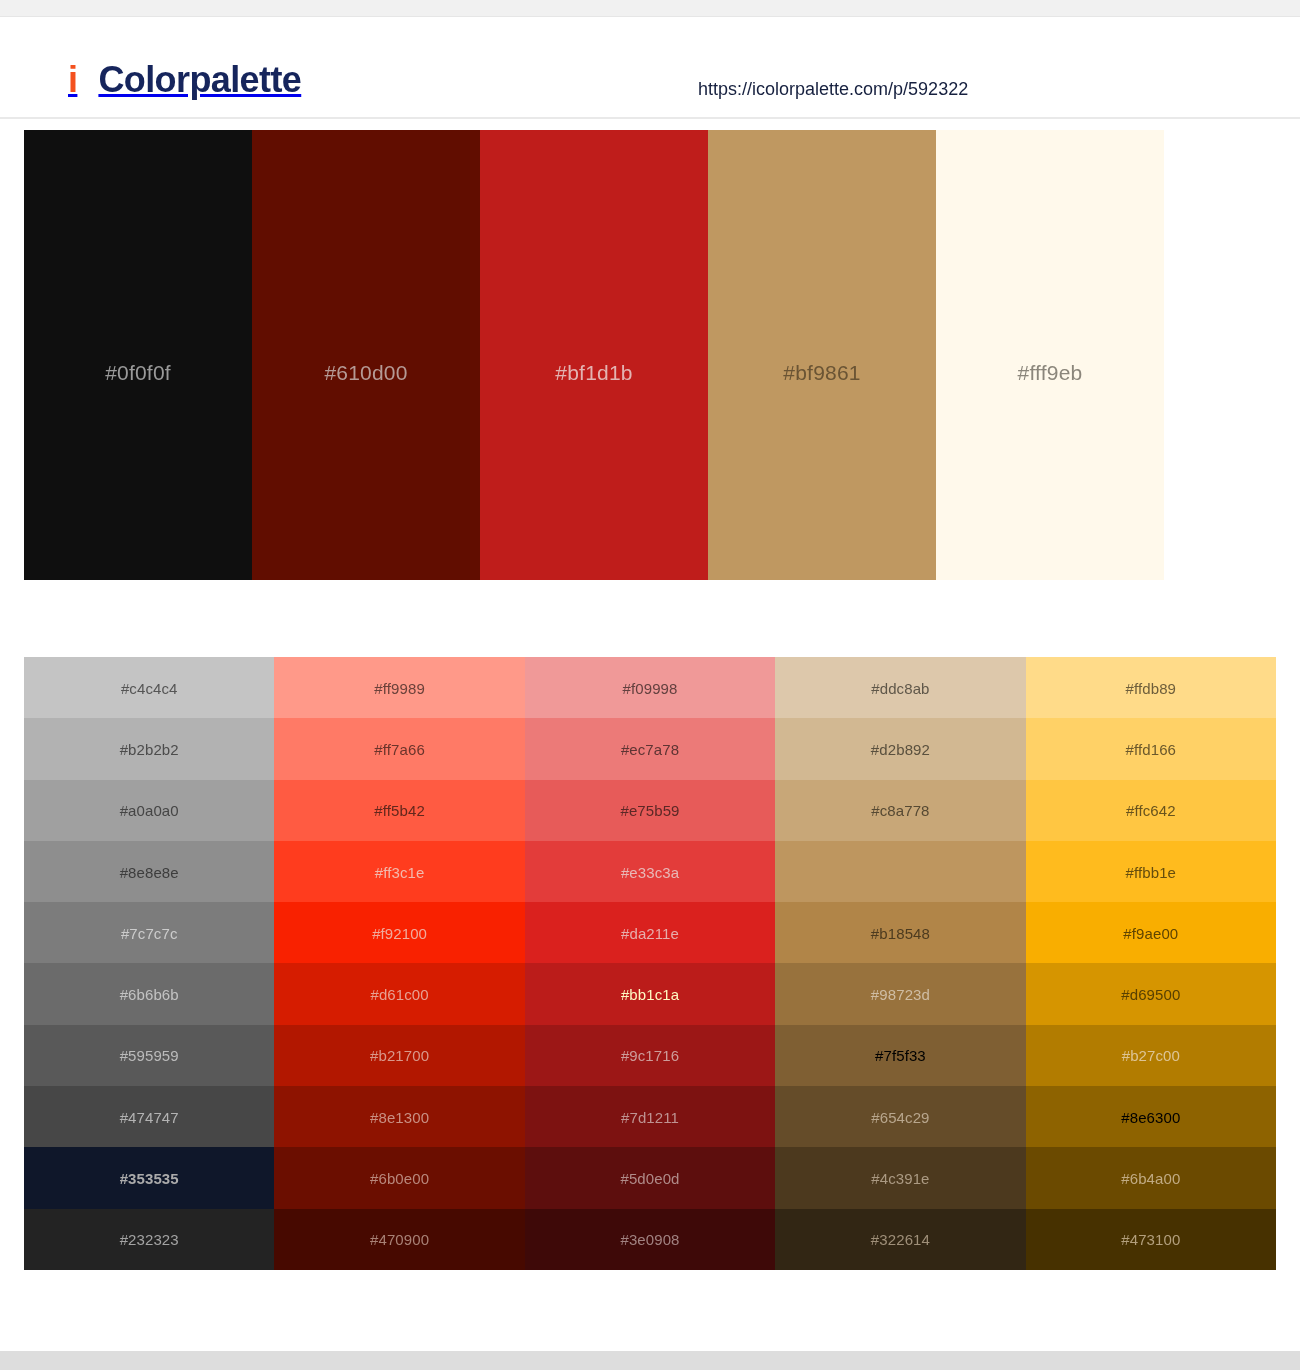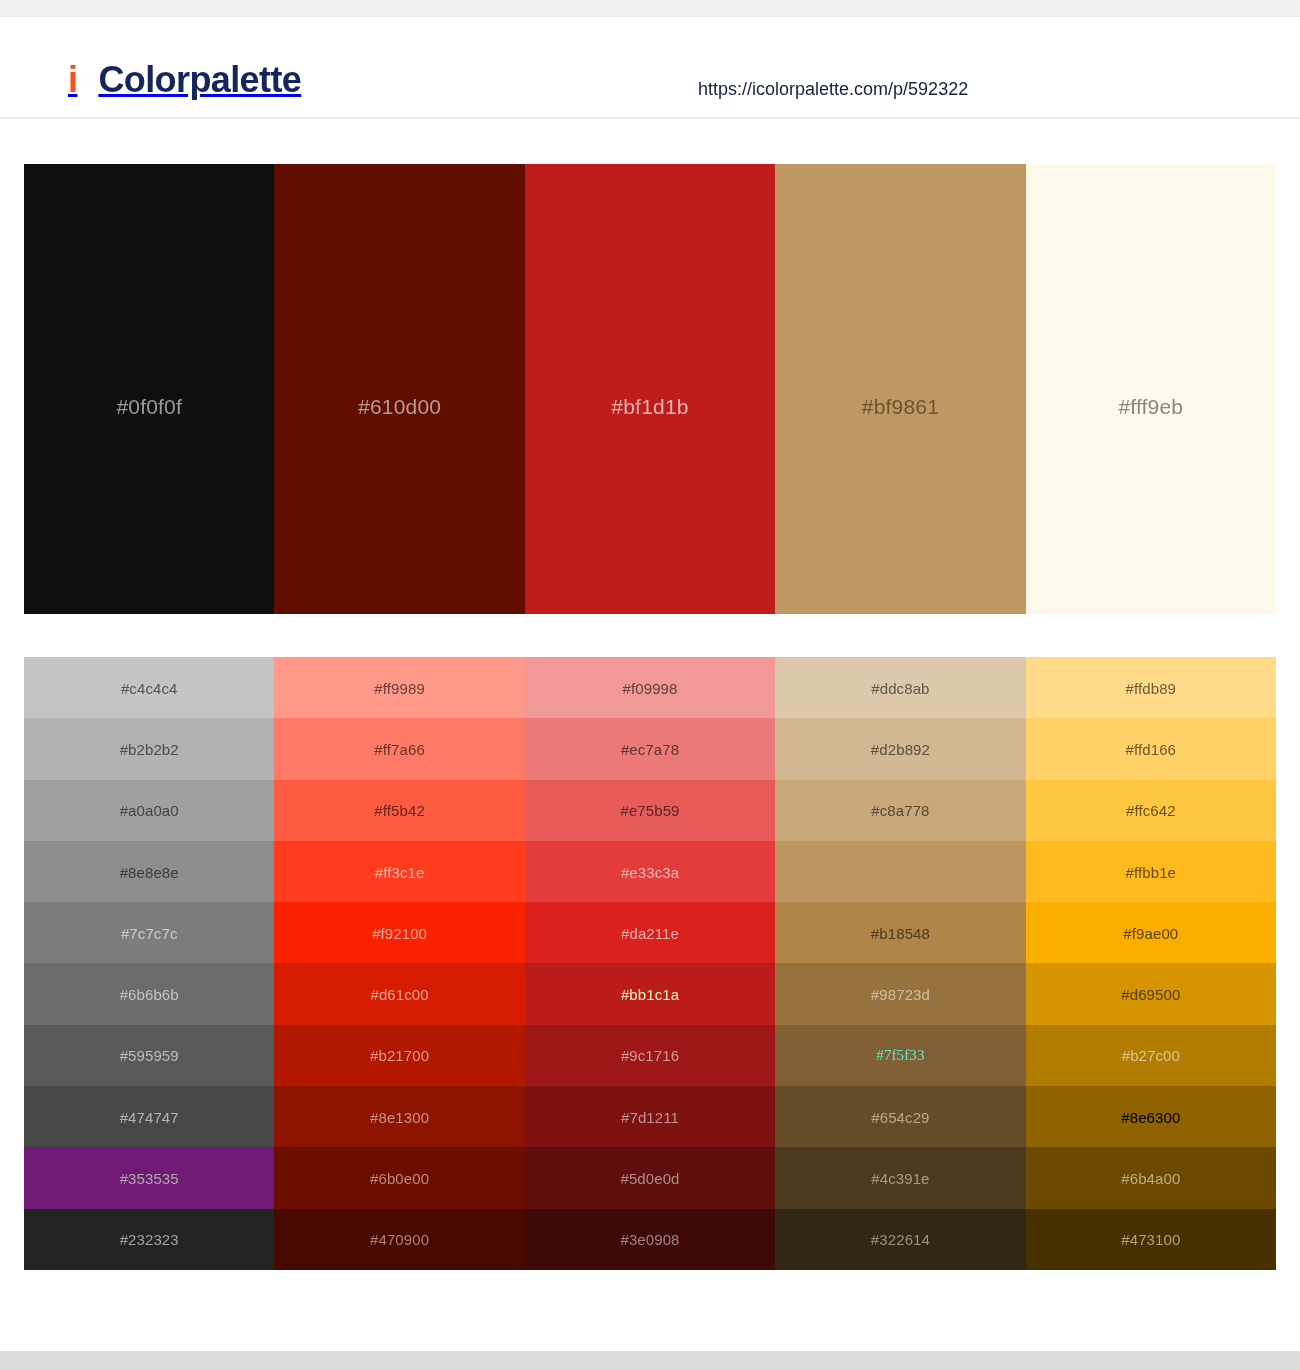--- a/index.html
+++ b/index.html
@@ -59,22 +59,22 @@
     font-size: 18px;
     color: #16203f;
     white-space: nowrap;
     line-height: 1;
   }
 
   
   .main-palette {
     position: absolute;
     left: 24px;
-    top: 164px;
-    width: 1252px;
+    top: 130px;
+    width: 1140px;
     height: 450px;
     display: flex;
   }
   .main-swatch {
     flex: 1 1 0;
     position: relative;
   }
   .main-swatch .main-label {
     position: absolute;
     left: 0;
@@ -177,21 +177,21 @@
         </div>
         <div class="shade-cell" style="background: rgb(107, 107, 107);">
           <div class="shade-label" style="color: rgb(195, 195, 195);">#6b6b6b</div>
         </div>
         <div class="shade-cell" style="background: rgb(89, 89, 89);">
           <div class="shade-label" style="color: rgb(187, 187, 187);">#595959</div>
         </div>
         <div class="shade-cell" style="background: rgb(71, 71, 71);">
           <div class="shade-label" style="color: rgb(179, 179, 179);">#474747</div>
         </div>
-        <div class="shade-cell" style="background: #701a75;">
+        <div class="shade-cell" style="background: #0f172a; font-weight: bold;">
           <div class="shade-label" style="color: rgb(171, 171, 171);">#353535</div>
         </div>
         <div class="shade-cell" style="background: rgb(35, 35, 35);">
           <div class="shade-label" style="color: rgb(163, 163, 163);">#232323</div>
         </div>
       </div>
       <div class="shade-col">
         <div class="shade-cell" style="background: rgb(255, 153, 137);">
           <div class="shade-label" style="color: rgb(107, 65, 58);">#ff9989</div>
         </div>
@@ -268,21 +268,21 @@
         <div class="shade-cell" style="background: rgb(190, 150, 95);">
           <div class="shade-label" style="color: rgb(82, 66, 40); margin-top: 44px;">#be965f</div>
         </div>
         <div class="shade-cell" style="background: rgb(177, 133, 72);">
           <div class="shade-label" style="color: rgb(77, 59, 31);">#b18548</div>
         </div>
         <div class="shade-cell" style="background: rgb(152, 114, 61);">
           <div class="shade-label" style="color: rgb(207, 189, 164);">#98723d</div>
         </div>
         <div class="shade-cell" style="background: rgb(127, 95, 51);">
-          <div class="shade-label" style="color: #5eead4; font-family: Liberation Serif, serif;">#7f5f33</div>
+          <div class="shade-label" style="color: #000000;">#7f5f33</div>
         </div>
         <div class="shade-cell" style="background: rgb(101, 76, 41);">
           <div class="shade-label" style="color: rgb(184, 166, 141);">#654c29</div>
         </div>
         <div class="shade-cell" style="background: rgb(76, 57, 30);">
           <div class="shade-label" style="color: rgb(171, 154, 131);">#4c391e</div>
         </div>
         <div class="shade-cell" style="background: rgb(50, 38, 20);">
           <div class="shade-label" style="color: rgb(159, 143, 121);">#322614</div>
         </div>

